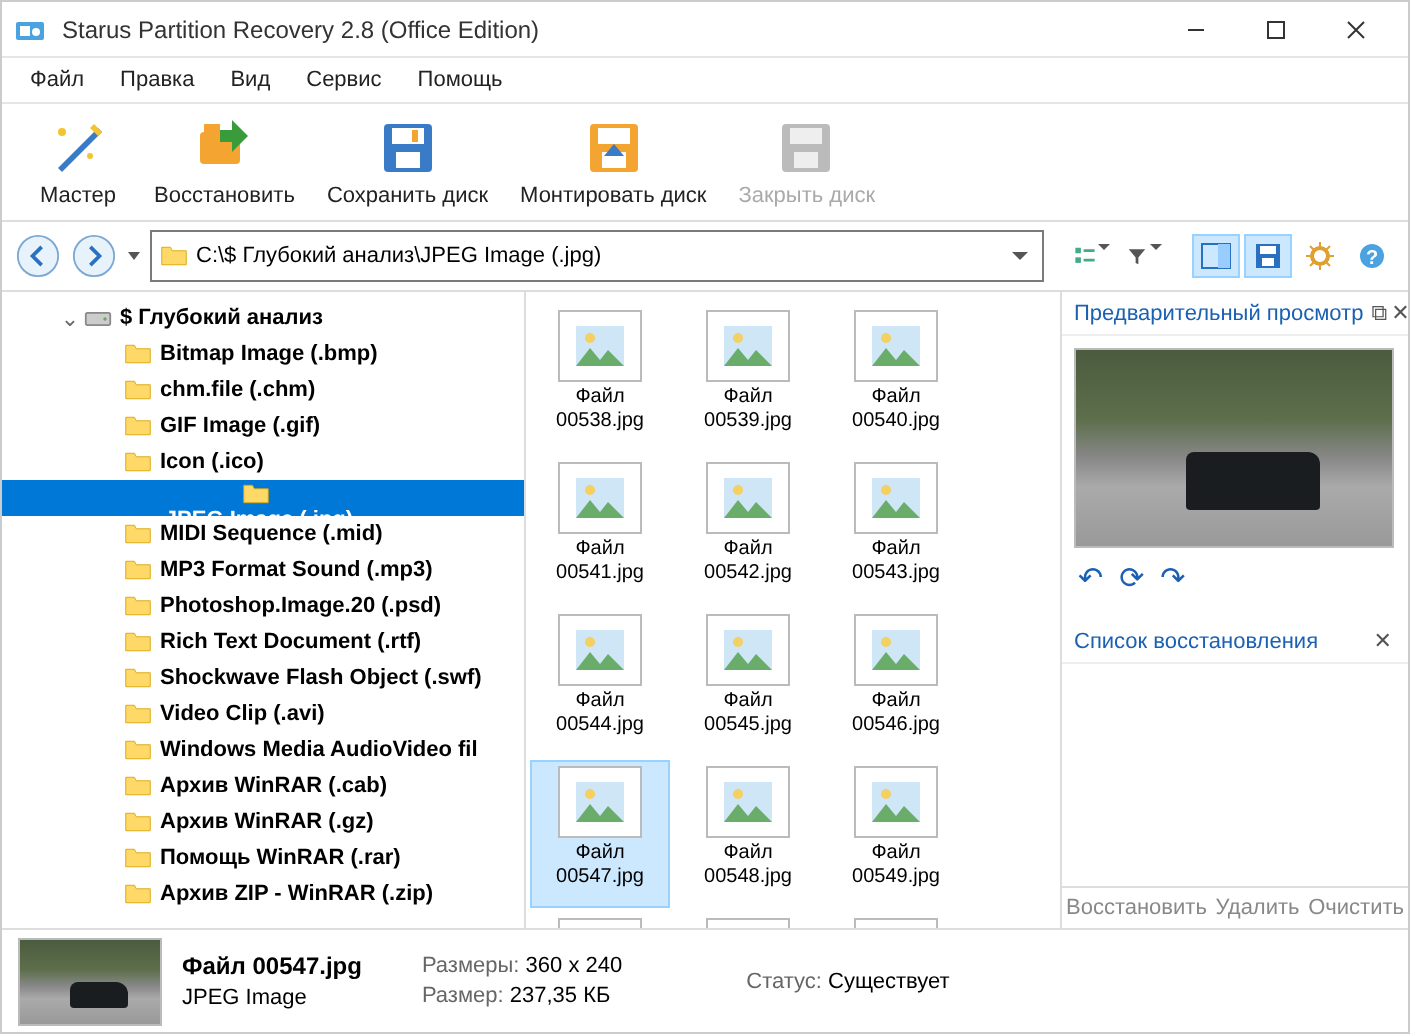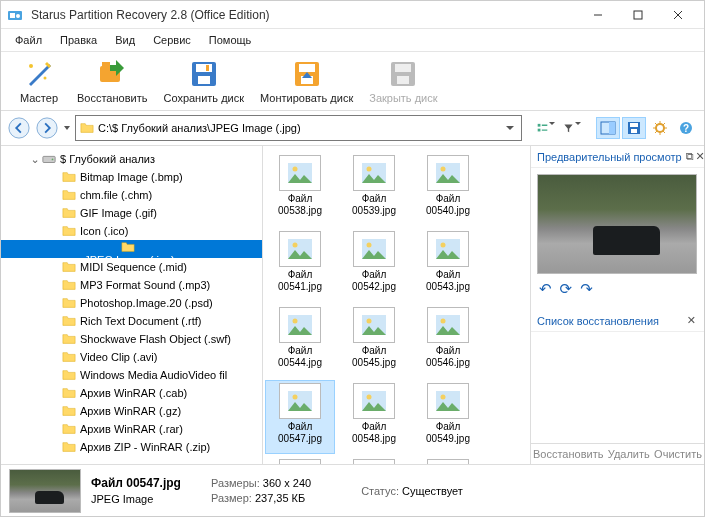--- a/index.html
+++ b/index.html
@@ -37,21 +37,21 @@
 .pathbox input { flex: 1; border: none; outline: none; font-size: 11px; }
 .pathbox .dd { width: 12px; color: #555; }
 .navright { display: flex; gap: 2px; margin-left: 10px; }
 .navico { width: 24px; height: 22px; display: flex; align-items: center; justify-content: center; border: 1px solid transparent; }
 .navico.hl { background: #cce8ff; border-color: #99d1ff; }
 .navico svg { width: 16px; height: 16px; }
 .main { flex: 1; display: flex; overflow: hidden; }
 .tree { width: 262px; border-right: 1px solid #ddd; overflow-y: auto; padding: 4px 0; }
 .tree-row { display: flex; align-items: center; height: 18px; font-size: 11px; padding-right: 4px; white-space: nowrap; overflow: hidden; }
 .tree-row .fold { width: 16px; height: 14px; margin-right: 3px; flex-shrink: 0; }
-.tree-row .label { overflow: hidden; text-overflow: ellipsis; }
+.tree-row .label { overflow: hidden; text-overflow: ellipsis; font-weight: bold; }
 .tree-row.selected { background: #0078d7; color: #fff; flex-direction: column; }
 .tree-row .exp { width: 12px; text-align: center; color: #666; flex-shrink: 0; }
 .tree-row .indent { flex-shrink: 0; }
 .center { flex: 1; overflow-y: auto; overflow-x: hidden; padding: 6px 2px; }
 .thumbgrid { display: flex; flex-wrap: wrap; gap: 2px 4px; align-content: flex-start; }
 .thumb { width: 70px; height: 74px; display: flex; flex-direction: column; align-items: center; justify-content: flex-start; padding: 3px 2px; }
 .thumb.sel { background: #cce8ff; border: 1px solid #99d1ff; padding: 2px 1px; }
 .thumb .imgbox { width: 42px; height: 36px; border: 1px solid #bbb; background: #fff; display: flex; align-items: center; justify-content: center; margin-bottom: 2px; }
 .thumb .imgbox svg { width: 24px; height: 20px; }
 .thumb .cap { font-size: 10px; text-align: center; line-height: 1.15; }
@@ -338,21 +338,21 @@
         <svg class="fold" viewBox="0 0 16 16">
           <path class="folder-ico" d="M1 3h5l1 2h8v8H1z"></path>
         </svg>
         <span class="label">Архив WinRAR (.gz)</span>
       </div>
       <div class="tree-row">
         <span class="indent" style="width:60px"></span>
         <svg class="fold" viewBox="0 0 16 16">
           <path class="folder-ico" d="M1 3h5l1 2h8v8H1z"></path>
         </svg>
-        <span class="label">Архив WinRAR (.rar)</span>
+        <span class="label">Помощь WinRAR (.rar)</span>
       </div>
       <div class="tree-row">
         <span class="indent" style="width:60px"></span>
         <svg class="fold" viewBox="0 0 16 16">
           <path class="folder-ico" d="M1 3h5l1 2h8v8H1z"></path>
         </svg>
         <span class="label">Архив ZIP - WinRAR (.zip)</span>
       </div>
     </div>
   <div class="center">
@@ -518,16 +518,16 @@
 <div class="statusbar">
   <div class="thimg car-scene"></div>
   <div class="col">
     <span class="fname">Файл 00547.jpg</span>
     <span>JPEG Image</span>
   </div>
   <div class="col" style="margin-left:20px">
     <span><span class="lbl">Размеры:</span> <span>360 x 240</span></span>
     <span><span class="lbl">Размер:</span> <span>237,35 КБ</span></span>
   </div>
-  <div class="col" style="margin-left:40px">
+  <div class="col" style="margin-left:52px">
     <span><span class="lbl">Статус:</span> <span>Существует</span></span>
   </div>
 </div>
 
 </body></html>

